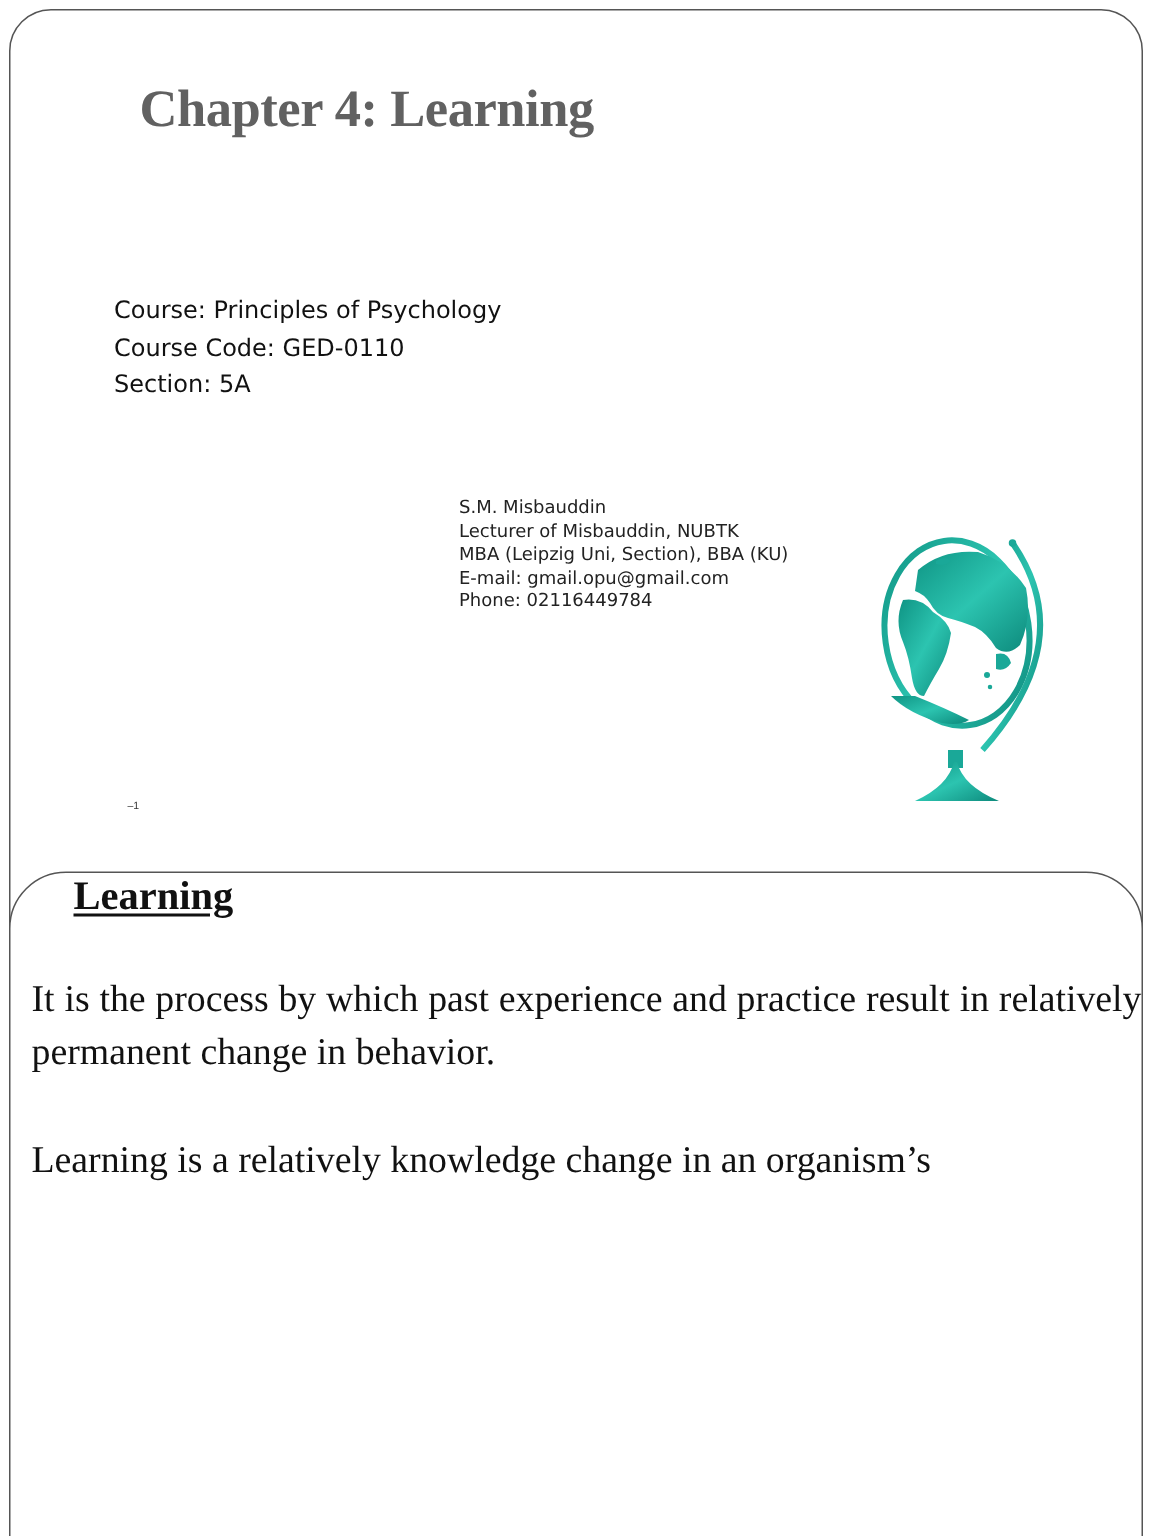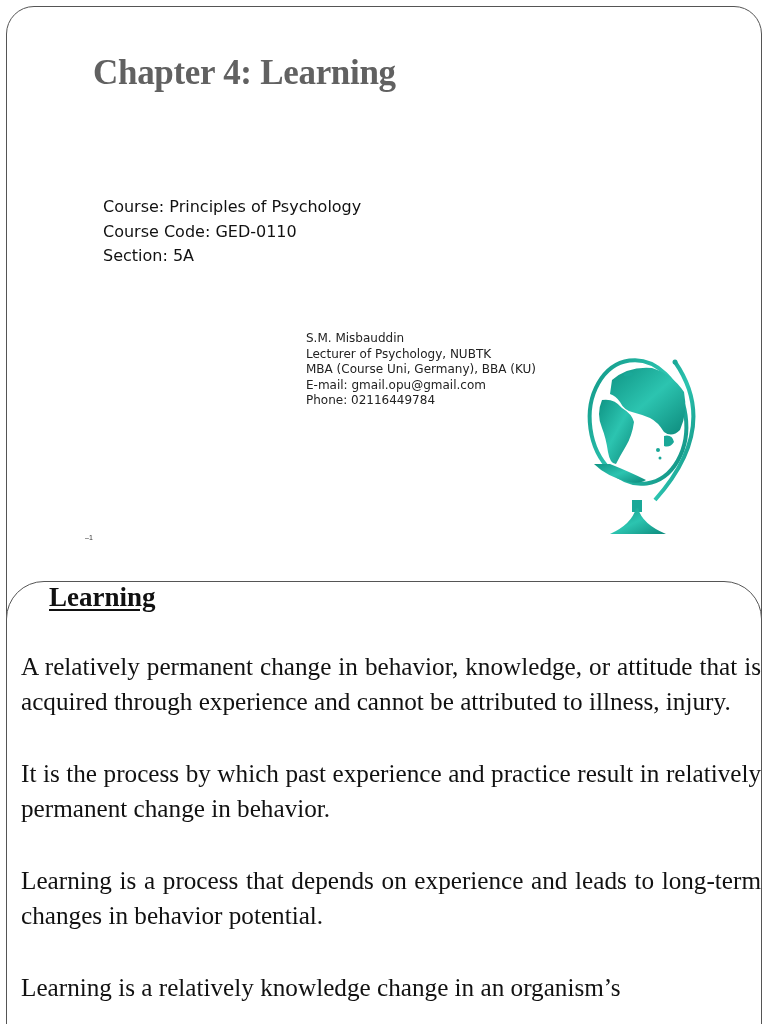--- a/index.html
+++ b/index.html
@@ -44,21 +44,21 @@
   }
   .course-info {
     position: absolute;
     left: 69px;
     top: 188px;
     font-family: "DejaVu Sans", sans-serif;
     font-size: 16px;
     line-height: 24.5px;
     color: #111;
   }
-  .course-info div { white-space: nowrap; margin-left: 27px; }
+  .course-info div { white-space: nowrap; }
   .author-info {
     position: absolute;
     left: 299px;
     top: 324px;
     font-family: "DejaVu Sans", sans-serif;
     font-size: 12px;
     line-height: 15.5px;
     color: #222;
   }
   .author-info div { white-space: nowrap; }
@@ -111,22 +111,22 @@
   <h1 class="title">Chapter 4: Learning</h1>
 
   <div class="course-info">
     <div>Course: Principles of Psychology</div>
     <div>Course Code: GED-0110</div>
     <div>Section: 5A</div>
   </div>
 
   <div class="author-info">
     <div>S.M. Misbauddin</div>
-    <div>Lecturer of Psychology, NUBTK</div>
-    <div>MBA (Course Uni, Germany), BBA (KU)</div>
+    <div>Lecturer of Misbauddin, NUBTK</div>
+    <div>MBA (Leipzig Uni, Section), BBA (KU)</div>
     <div>E-mail: gmail.opu@gmail.com</div>
     <div>Phone: 02116449784</div>
   </div>
 
   <div class="globe">
     <svg width="130" height="190" viewBox="0 0 130 190" xmlns="http://www.w3.org/2000/svg">
       <defs>
         <linearGradient id="tealGrad" x1="0" y1="0" x2="1" y2="1">
           <stop offset="0" stop-color="#0f9484"></stop>
           <stop offset="0.5" stop-color="#2cc4b0"></stop>
@@ -156,18 +156,16 @@
       <path d="M 56 156 Q 52 172 30 182 L 86 182 Q 62 172 58 156 Z" fill="url(#tealGrad)"></path>
     </svg>
   </div>
 
   <div class="slide-num">–1</div>
 </div>
 
 <div class="slide" id="slide2">
   <h2 class="s2-heading">Learning</h2>
   <div class="s2-body">
-    <p>A relatively permanent change in behavior, knowledge, or attitude that is acquired through experience and cannot be attributed to illness, injury.</p>
     <p>It is the process by which past experience and practice result in relatively permanent change in behavior.</p>
-    <p>Learning is a process that depends on experience and leads to long-term changes in behavior potential.</p>
     <p>Learning is a relatively knowledge change in an organism’s</p>
   </div>
 </div>
 
 </body></html>

